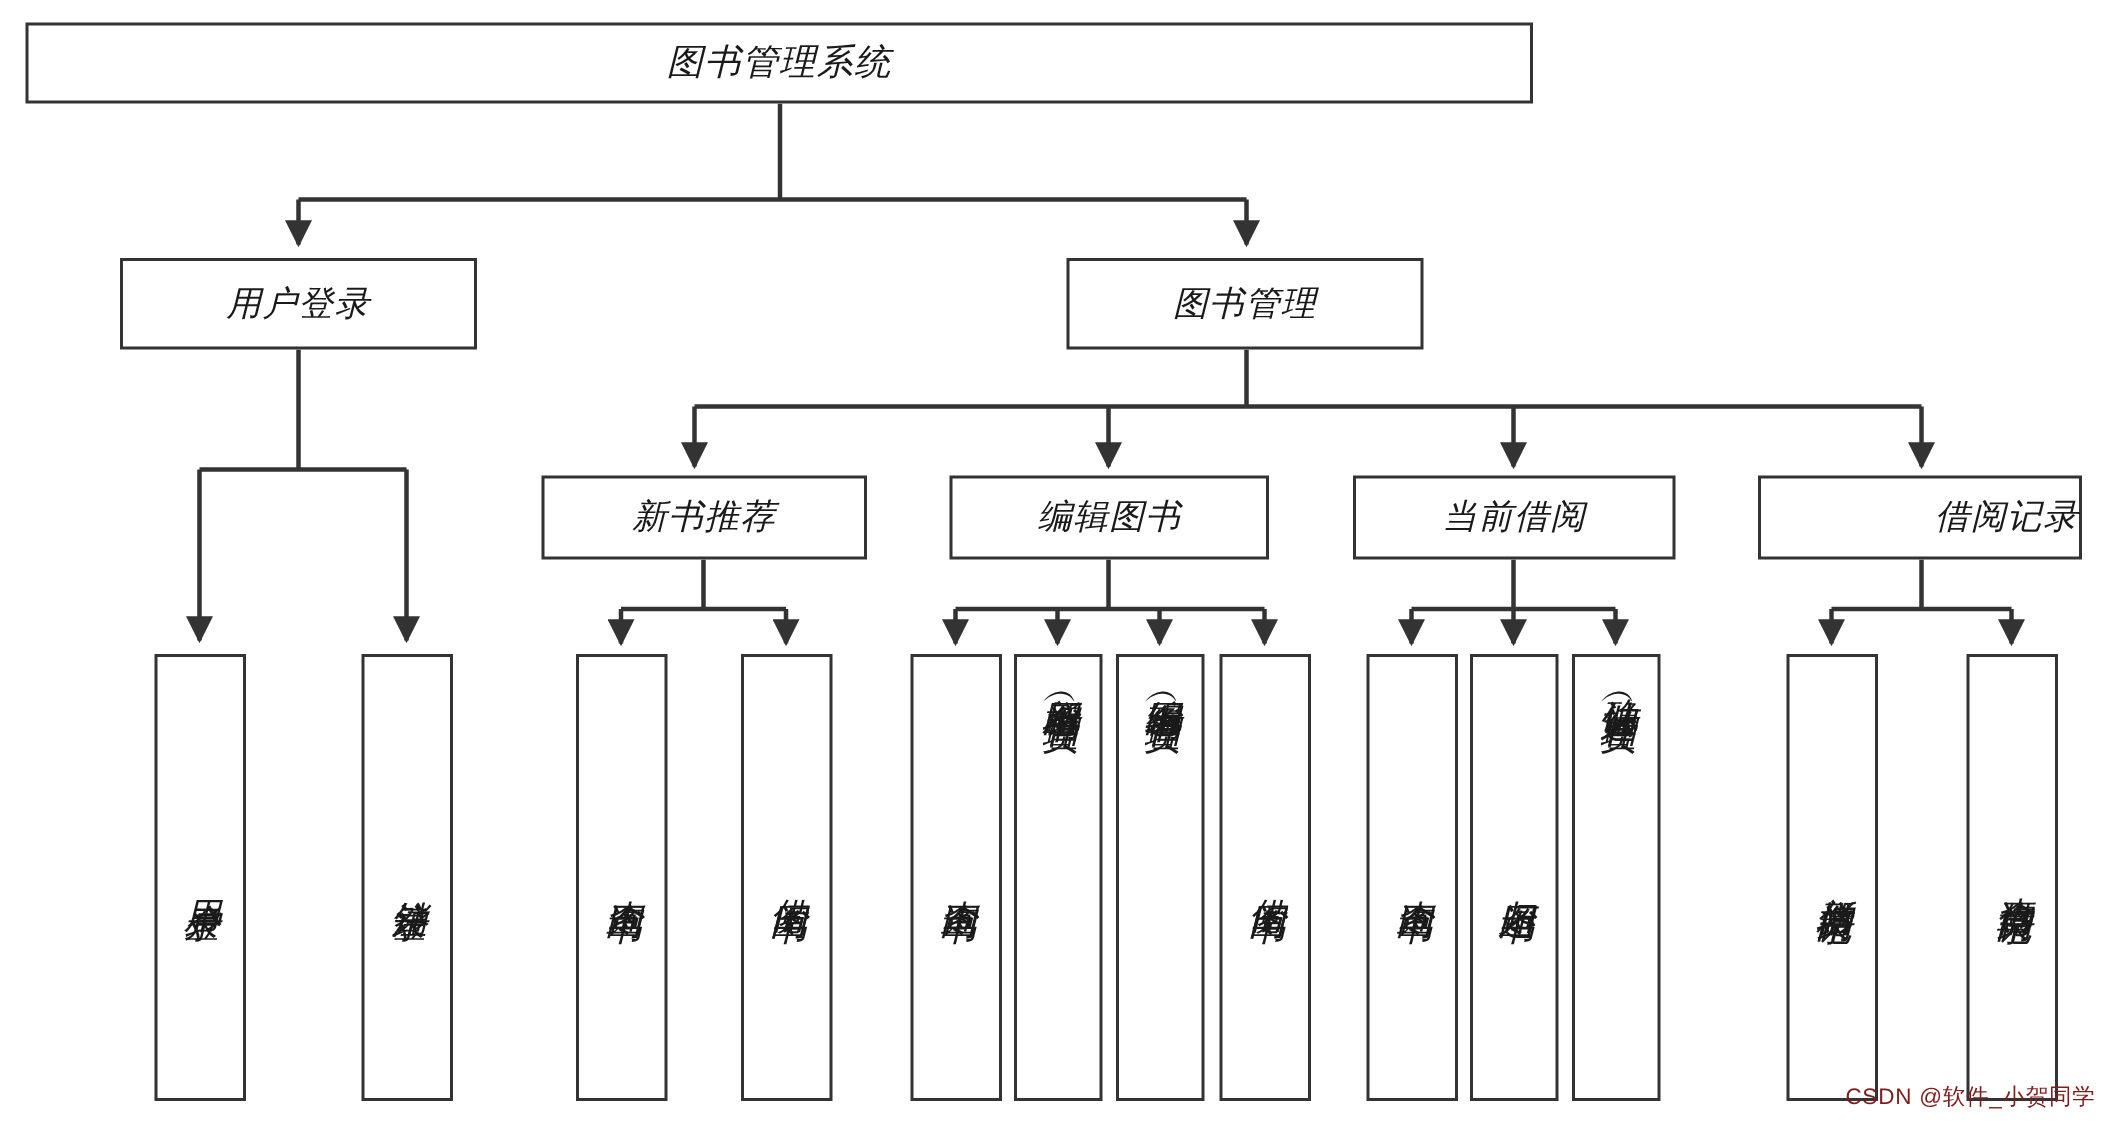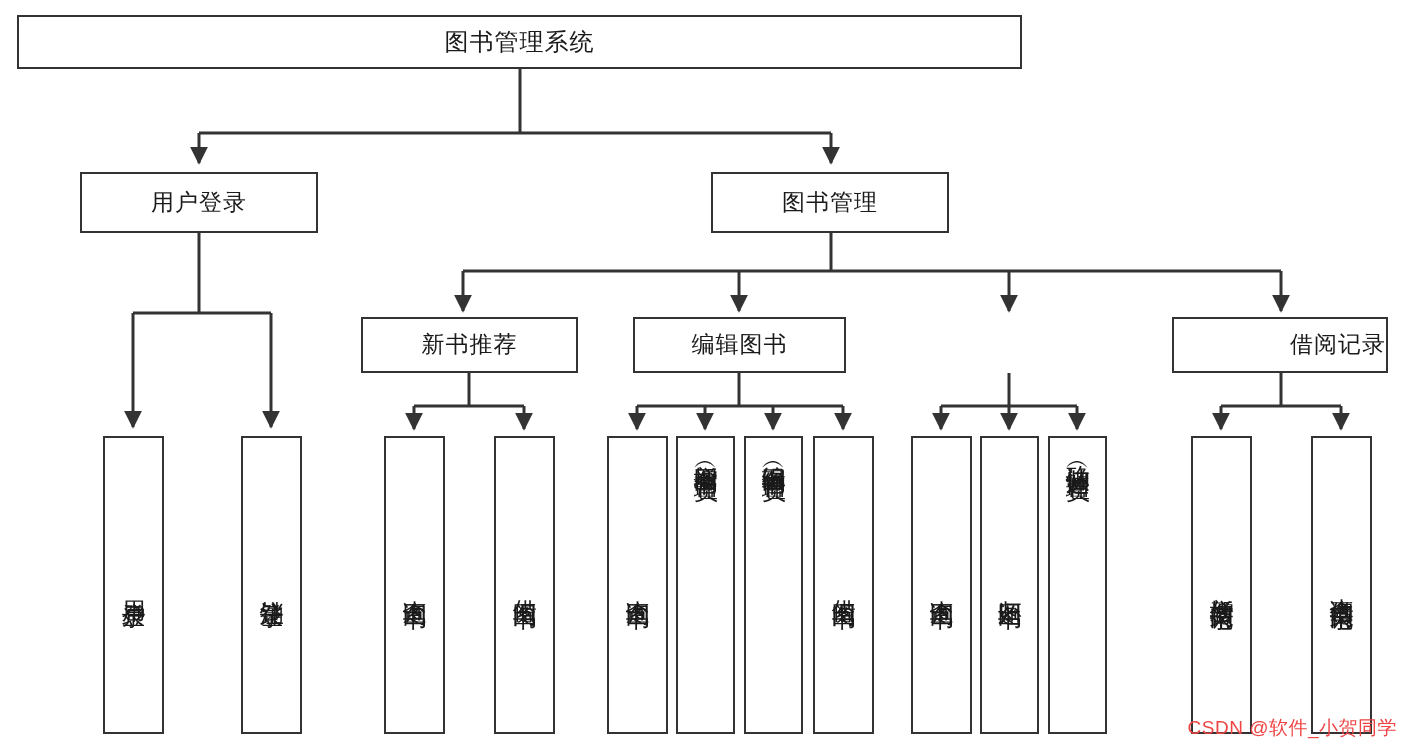--- a/index.html
+++ b/index.html
@@ -26,20 +26,21 @@
     pointer-events: none;
   }
   .node {
     position: absolute;
     box-sizing: border-box;
     background: #ffffff;
     border: 2px solid #333333;
     display: flex;
     align-items: center;
     justify-content: center;
+    font-style: italic;
   }
   .node-h .label {
     font-size: 23px;
     color: #1a1a1a;
     letter-spacing: 1px;
     white-space: nowrap;
     line-height: 1.1;
   }
   .node-root .label {
     font-size: 24px;
@@ -59,22 +60,22 @@
     white-space: nowrap;
   }
   .node-v.center-text {
     align-items: center;
     padding-top: 0;
   }
   #watermark {
     position: absolute;
     right: 8px;
     bottom: 6px;
-    font-size: 19px;
-    color: #ef4444;
+    font-size: 15px;
+    color: #7f1d1d;
     white-space: nowrap;
     letter-spacing: 0.5px;
   }
 </style>
 </head>
 <body>
 
 <div id="diagram-root">
 
   <svg class="edges" viewBox="0 0 1405 747" xmlns="http://www.w3.org/2000/svg">
@@ -137,20 +138,23 @@
   <div class="node node-h" style="left:711px; top:172px; width:238px; height:61px;">
     <span class="label">图书管理</span>
   </div>
 
   <div class="node node-h" style="left:361px; top:317px; width:217px; height:56px;">
     <span class="label">新书推荐</span>
   </div>
   <div class="node node-h" style="left:633px; top:317px; width:213px; height:56px;">
     <span class="label">编辑图书</span>
   </div>
+  <div class="node node-h" style="left:902px; top:317px; width:215px; height:56px;">
+    <span class="label">当前借阅</span>
+  </div>
   <div class="node node-h" style="left:1172px; top:317px; width:216px; height:56px;justify-content:flex-end;">
     <span class="label">借阅记录</span>
   </div>
 
   <div class="node node-v center-text" style="left:103px; top:436px; width:61px; height:298px;">
     <span class="label">用户登录</span>
   </div>
   <div class="node node-v center-text" style="left:241px; top:436px; width:61px; height:298px;">
     <span class="label">注销登录</span>
   </div>

